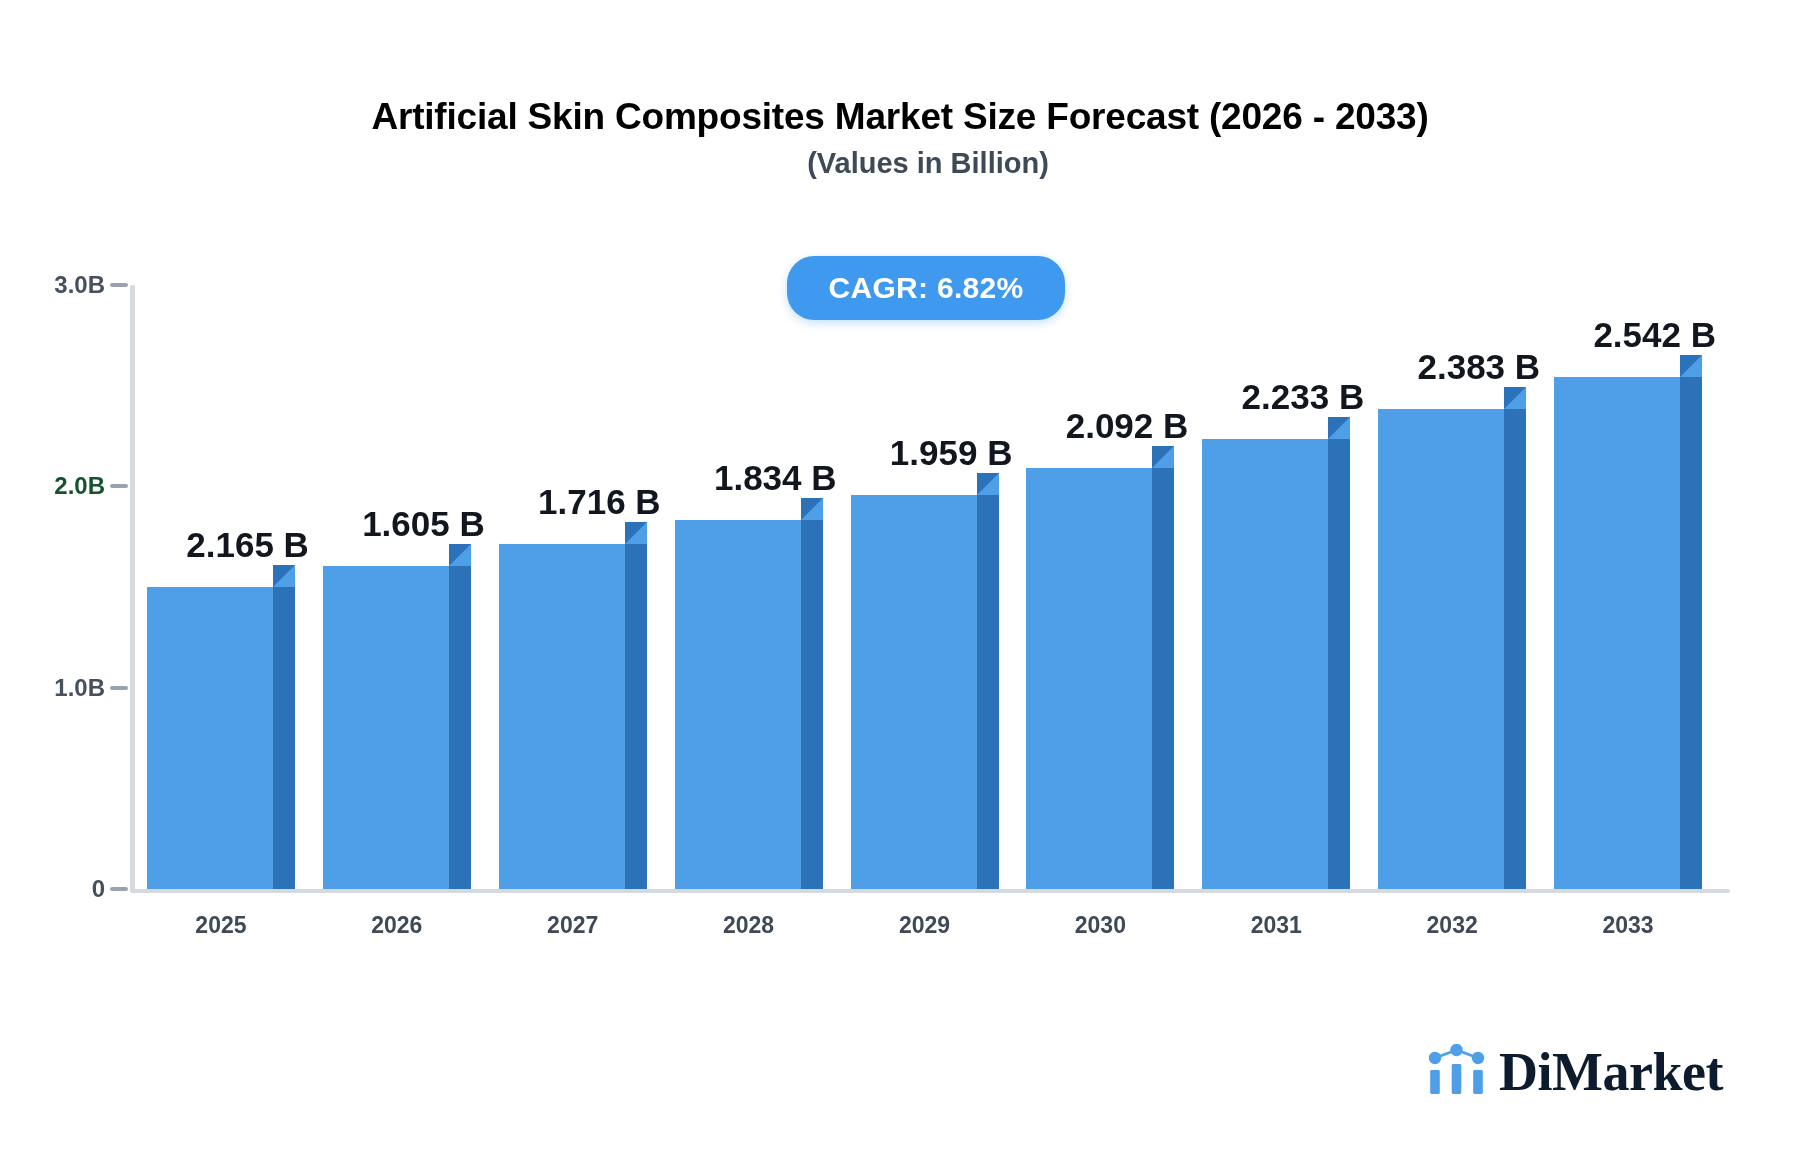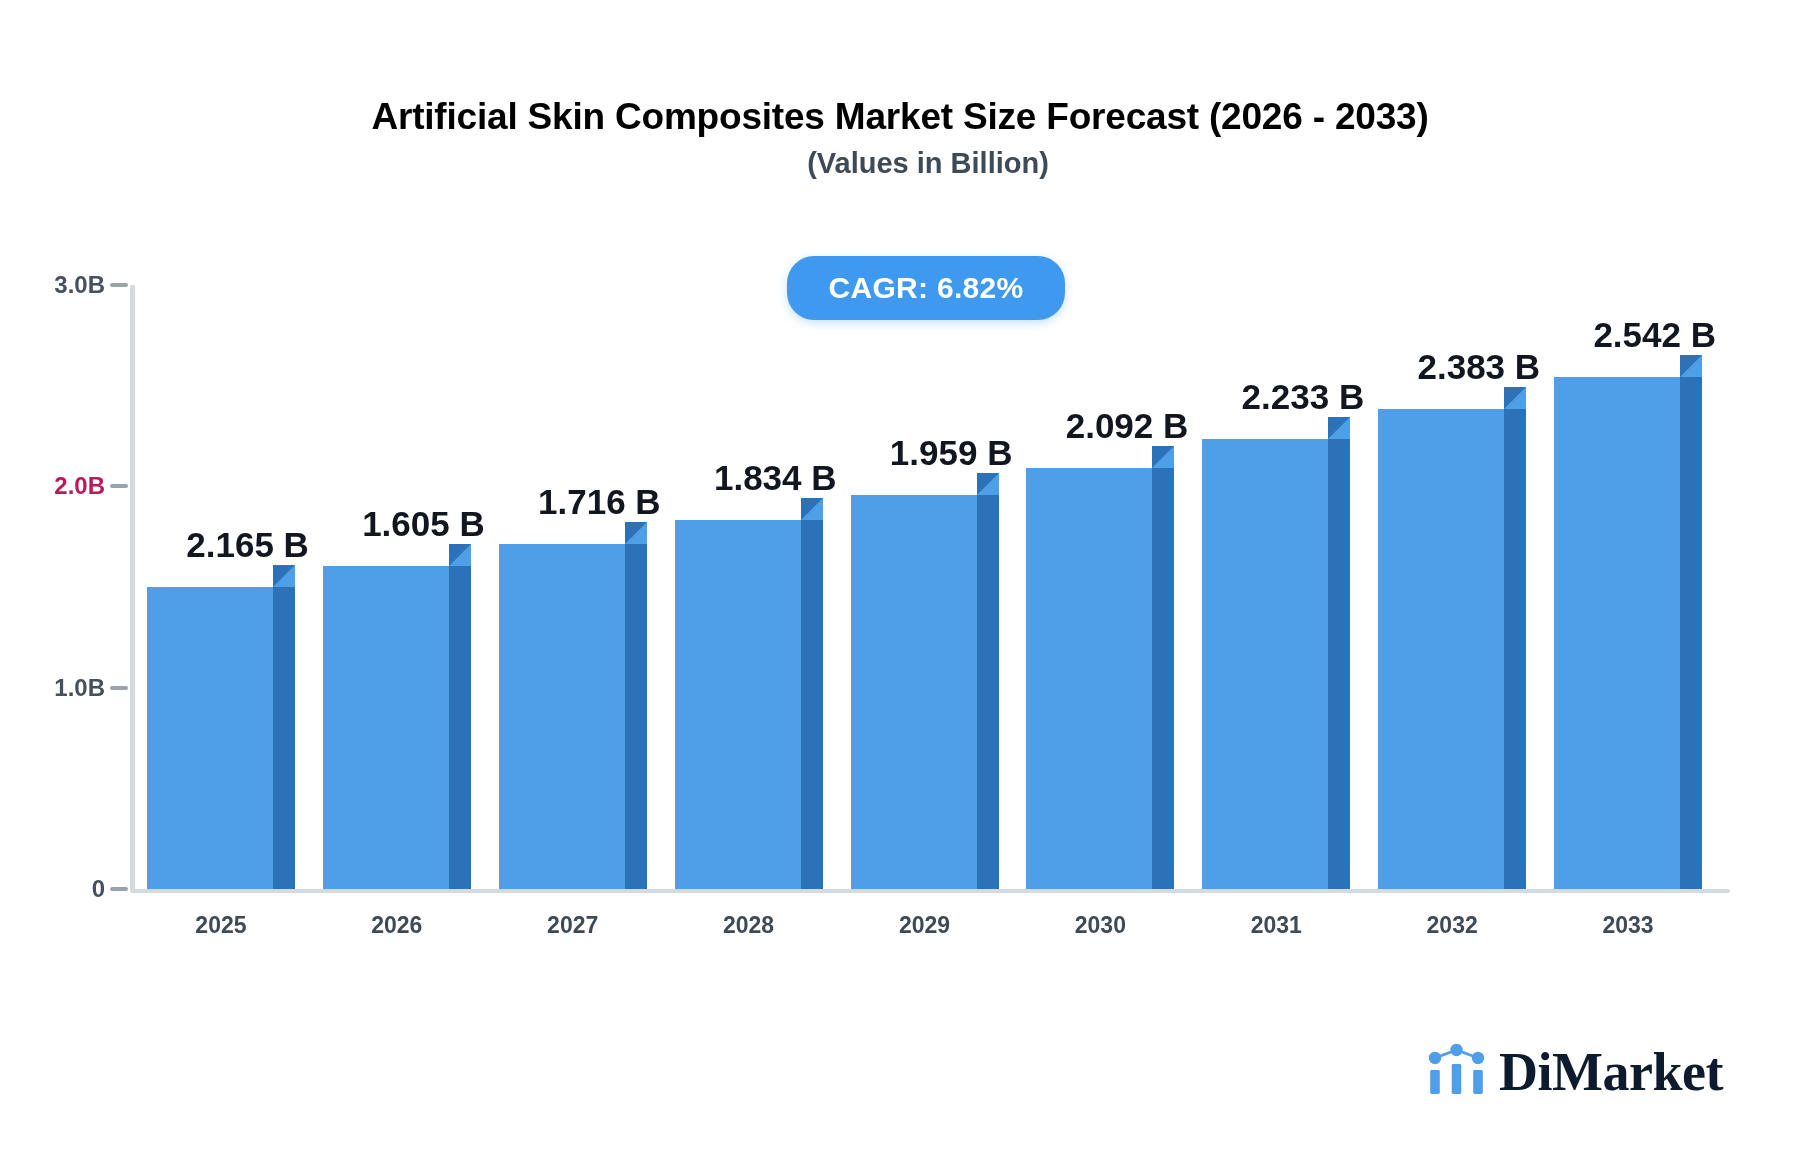--- a/index.html
+++ b/index.html
@@ -193,21 +193,21 @@
     <div id="y-ticks">
         <div class="y-tick-wrap" style="top: 889px;">
           <div class="y-tick-label" style="color: rgb(70, 80, 94);">0</div>
         </div>
         <div class="y-tick-dash" style="top: 889px; background: rgb(154, 163, 173);"></div>
         <div class="y-tick-wrap" style="top: 687.667px;">
           <div class="y-tick-label" style="color: rgb(70, 80, 94);">1.0B</div>
         </div>
         <div class="y-tick-dash" style="top: 687.667px; background: rgb(154, 163, 173);"></div>
         <div class="y-tick-wrap" style="top: 486.333px;">
-          <div class="y-tick-label" style="color: #be185d;">2.0B</div>
+          <div class="y-tick-label" style="color: #14532d;">2.0B</div>
         </div>
         <div class="y-tick-dash" style="top: 486.333px; background: rgb(154, 163, 173);"></div>
         <div class="y-tick-wrap" style="top: 285px;">
           <div class="y-tick-label" style="color: rgb(70, 80, 94);">3.0B</div>
         </div>
         <div class="y-tick-dash" style="top: 285px; background: rgb(154, 163, 173);"></div>
       </div>
     <div id="bars">
         <div class="bar-front" style="left: 146.944px; top: 587px; width: 126px; height: 302px; background: rgb(79, 159, 232);"></div>
         <div class="bar-side" style="left: 272.944px; top: 565px; width: 22px; height: 324px; background: rgb(43, 114, 184);"></div>

